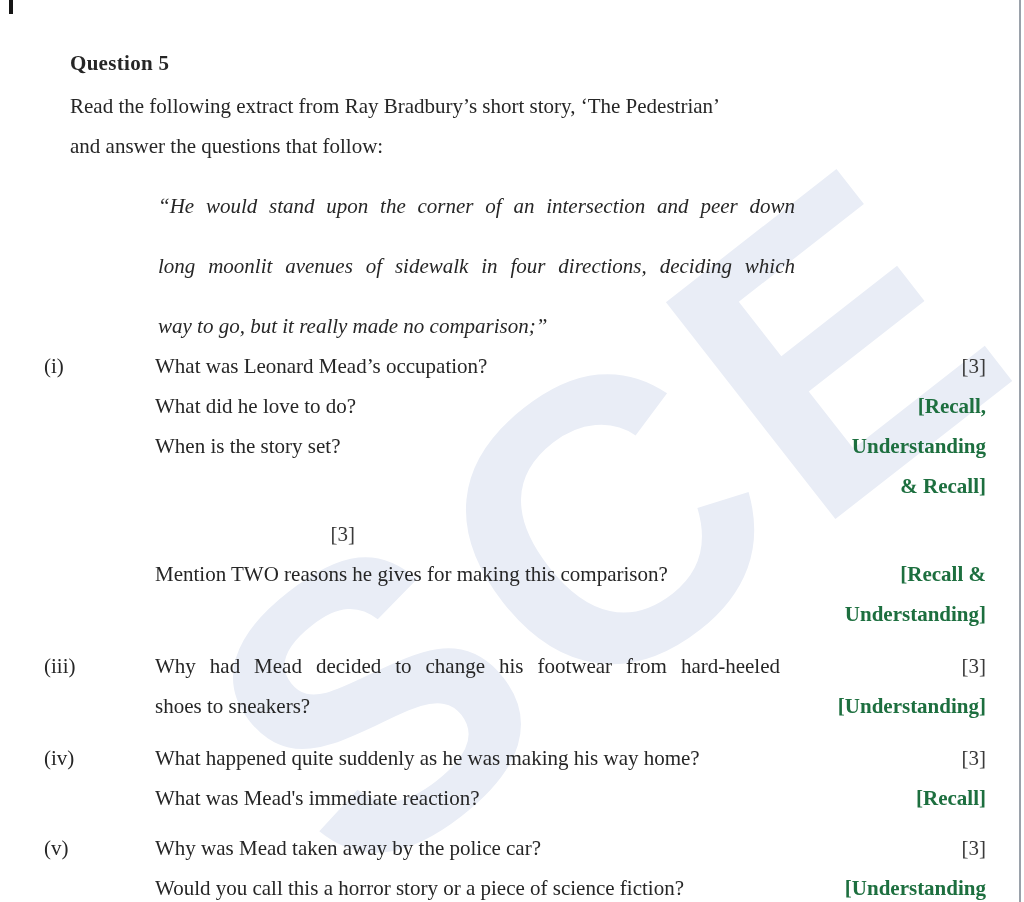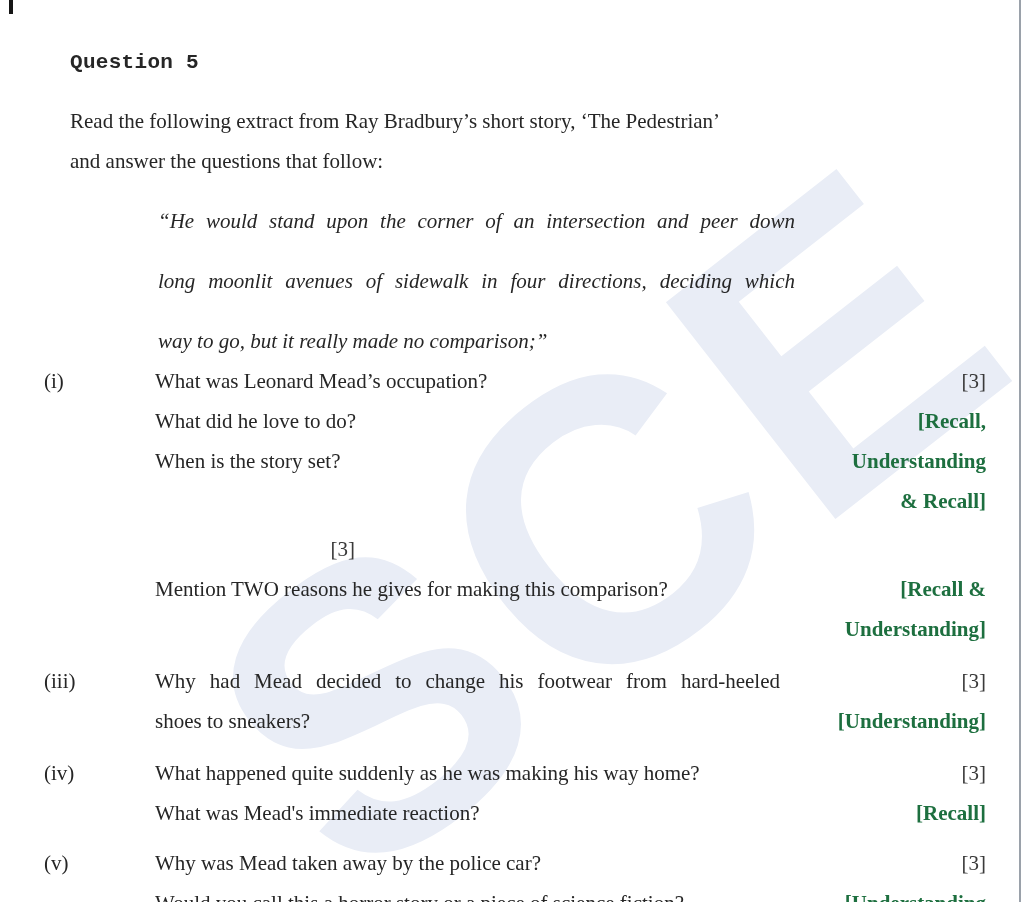--- a/index.html
+++ b/index.html
@@ -40,23 +40,22 @@
   .edge-line{
     position:absolute;right:3px;top:0;width:2px;height:100%;background:#9aa1aa;z-index:2;
   }
   .content{
     position:relative;z-index:1;
     padding:46px 38px 0 70px;
   }
   .title{
     font-weight:bold;
     height:34px;line-height:34px;
-    margin-bottom:21px;
+    margin-bottom:6px;
     letter-spacing:.3px;
-    font-family:Liberation Mono, monospace;
   }
   .intro-line{height:40px;line-height:40px;}
   .extract{
     margin-left:88px;
     width:637px;
     font-style:italic;
   }
   .extract-line{height:40px;line-height:40px;margin-top:20px;}
   .jline{text-align:justify;text-align-last:justify;}
   .questions{margin-top:0;}

